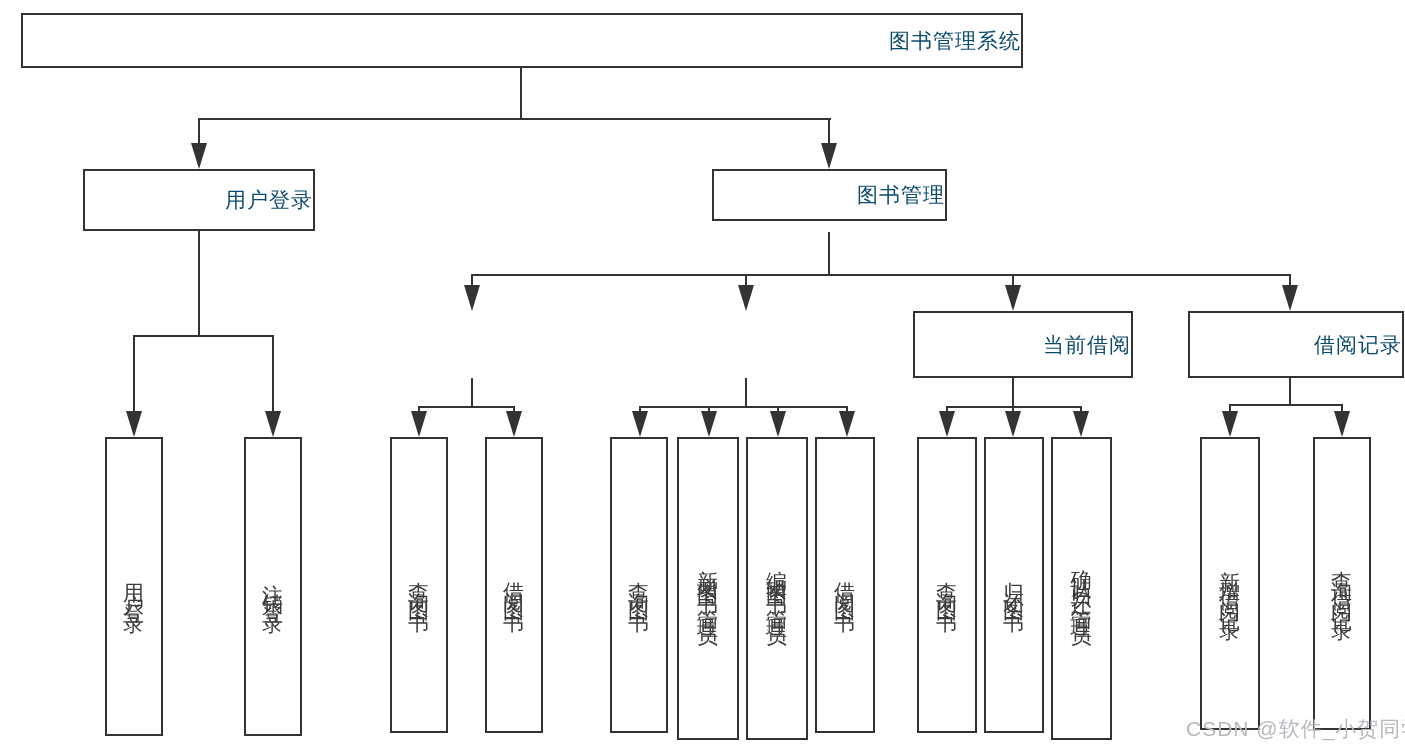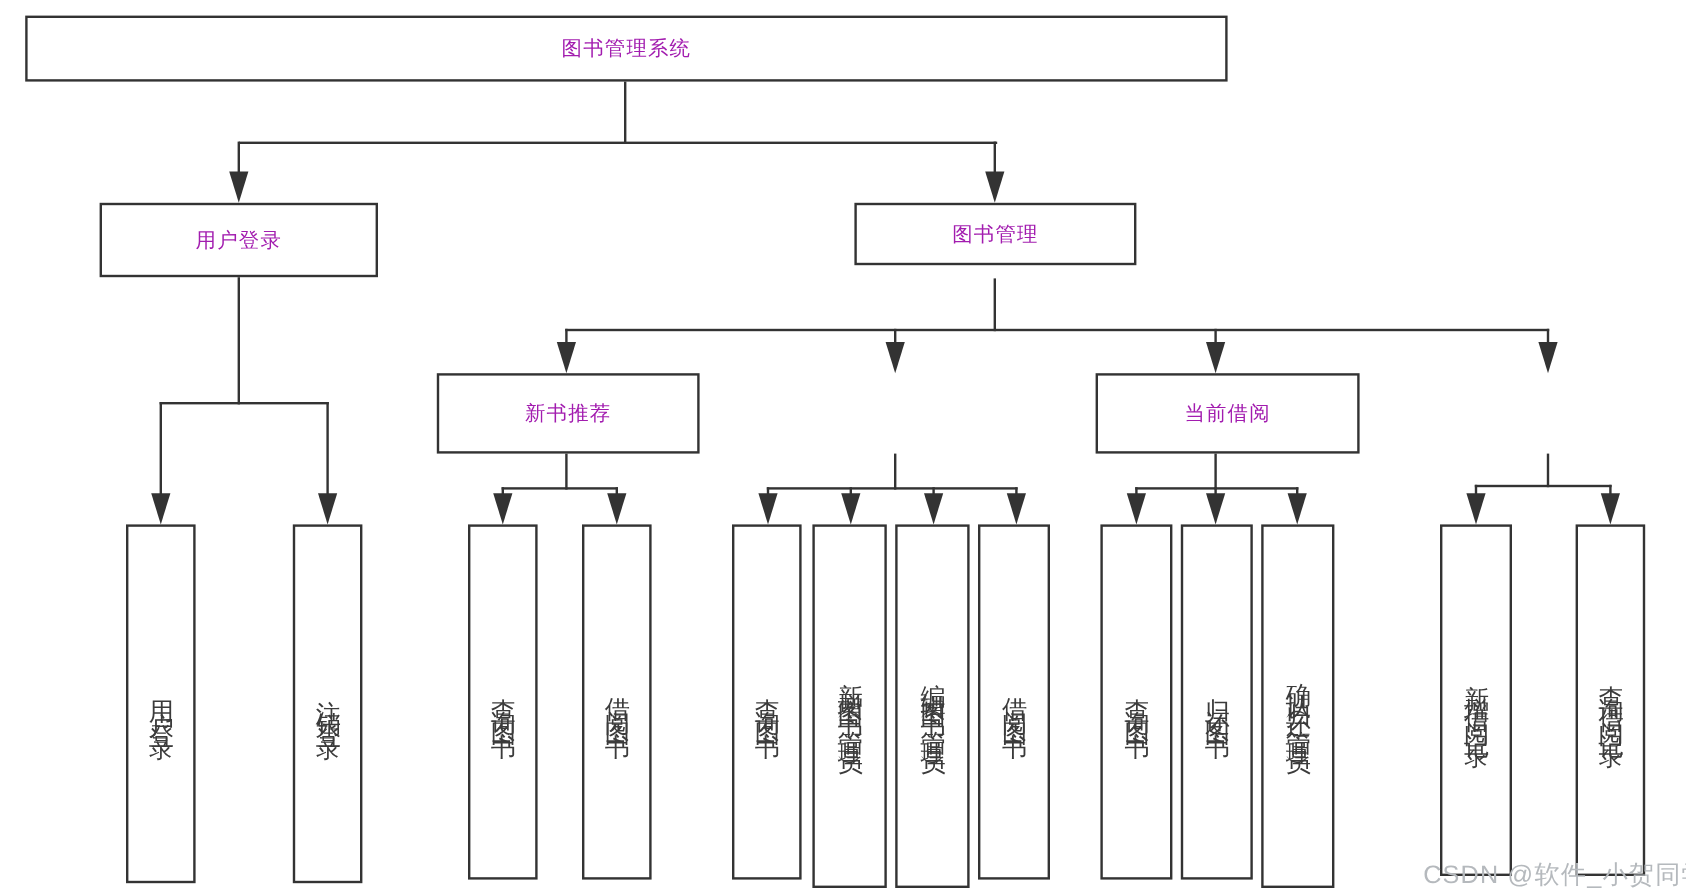--- a/index.html
+++ b/index.html
@@ -8,23 +8,23 @@
     width:1405px;height:747px;
     background:#ffffff;
     font-family:"Liberation Sans","DejaVu Sans",sans-serif;
     overflow:hidden;
   }
   .node{
     position:absolute;
     box-sizing:border-box;
     border:2px solid #333333;
     background:#ffffff;
-    display:flex;align-items:center;justify-content:center;
-    color:#a21caf;
-    font-size:17px;
+    display:flex;align-items:center;justify-content:flex-end;
+    color:#0c4a6e;
+    font-size:21px;
     letter-spacing:1px;
     white-space:nowrap;
   }
   .vnode{
     position:absolute;
     box-sizing:border-box;
     border:2px solid #333333;
     background:#ffffff;
     display:flex;align-items:center;justify-content:center;
     color:#3b3b3b;
@@ -63,25 +63,25 @@
     <span>图书管理系统</span>
   </div>
 
   <div class="node" style="left:83px;top:169px;width:232px;height:62px;">
     <span>用户登录</span>
   </div>
   <div class="node" style="left:712px;top:169px;width:235px;height:52px;">
     <span>图书管理</span>
   </div>
 
-  <div class="node" style="left:364px;top:311px;width:219px;height:67px;">
-    <span>新书推荐</span>
-  </div>
   <div class="node" style="left:913px;top:311px;width:220px;height:67px;font-family:Liberation Serif, serif;">
     <span>当前借阅</span>
+  </div>
+  <div class="node" style="left:1188px;top:311px;width:216px;height:67px;">
+    <span>借阅记录</span>
   </div>
 
   <div class="vnode" style="left:105px;top:437px;width:58px;height:299px;">
     <span class="vtext">用户登录</span>
   </div>
   <div class="vnode" style="left:244px;top:437px;width:58px;height:299px;">
     <span class="vtext">注销登录</span>
   </div>
 
   <div class="vnode" style="left:390px;top:437px;width:58px;height:296px;">

